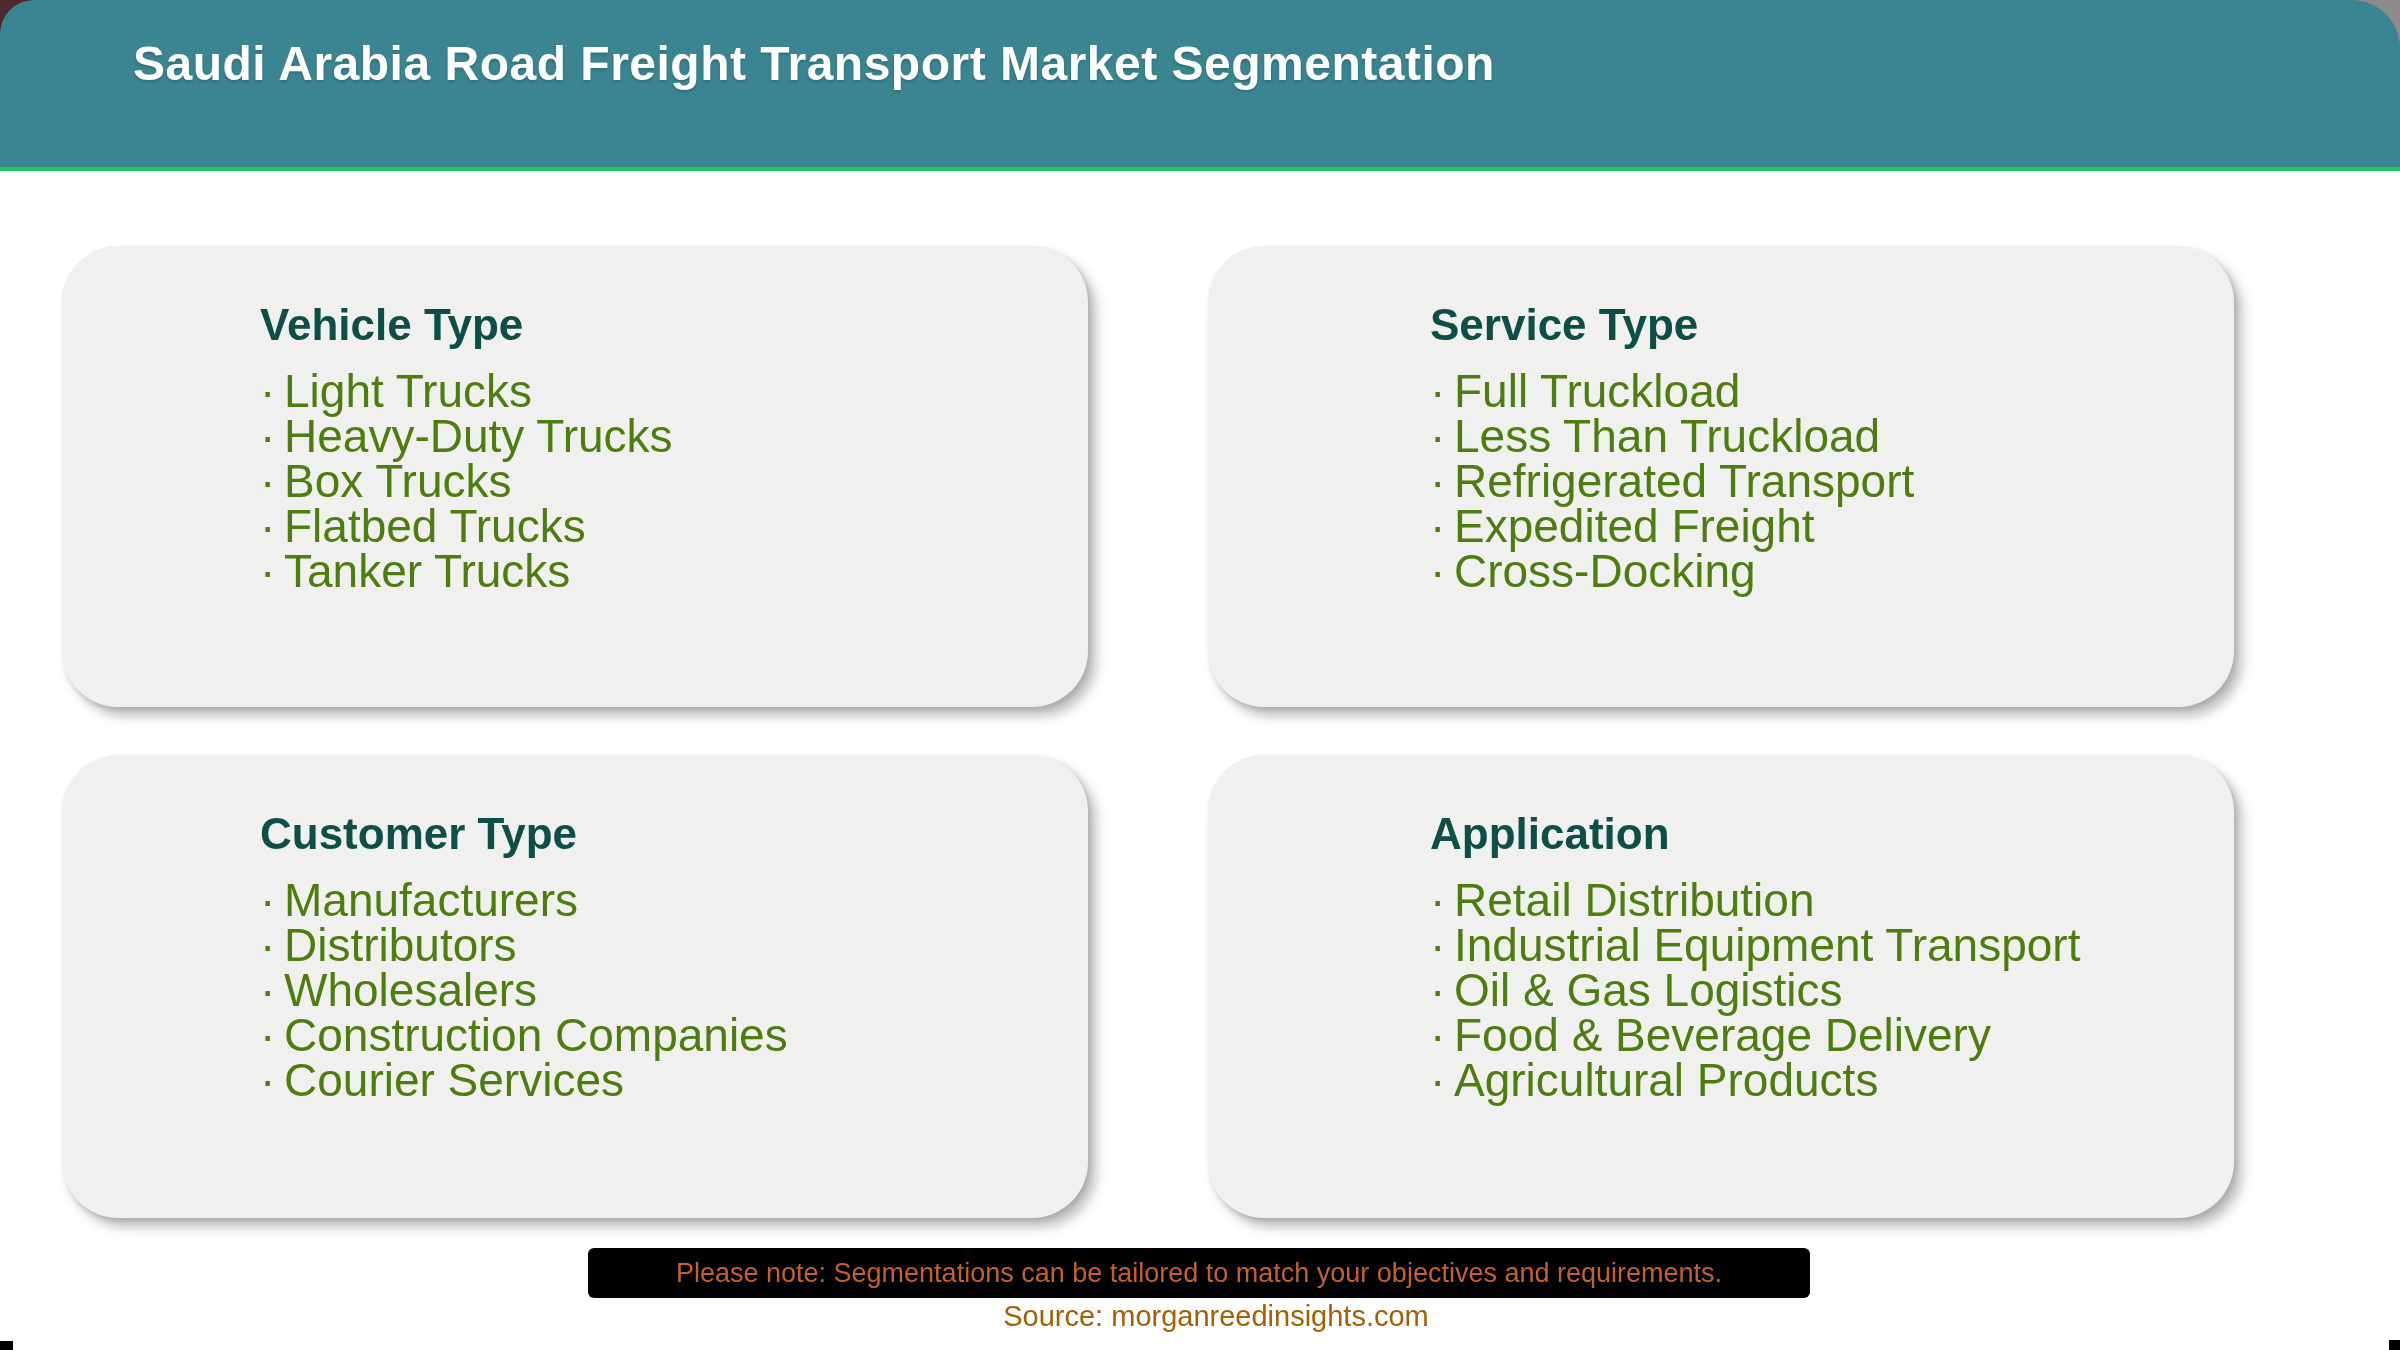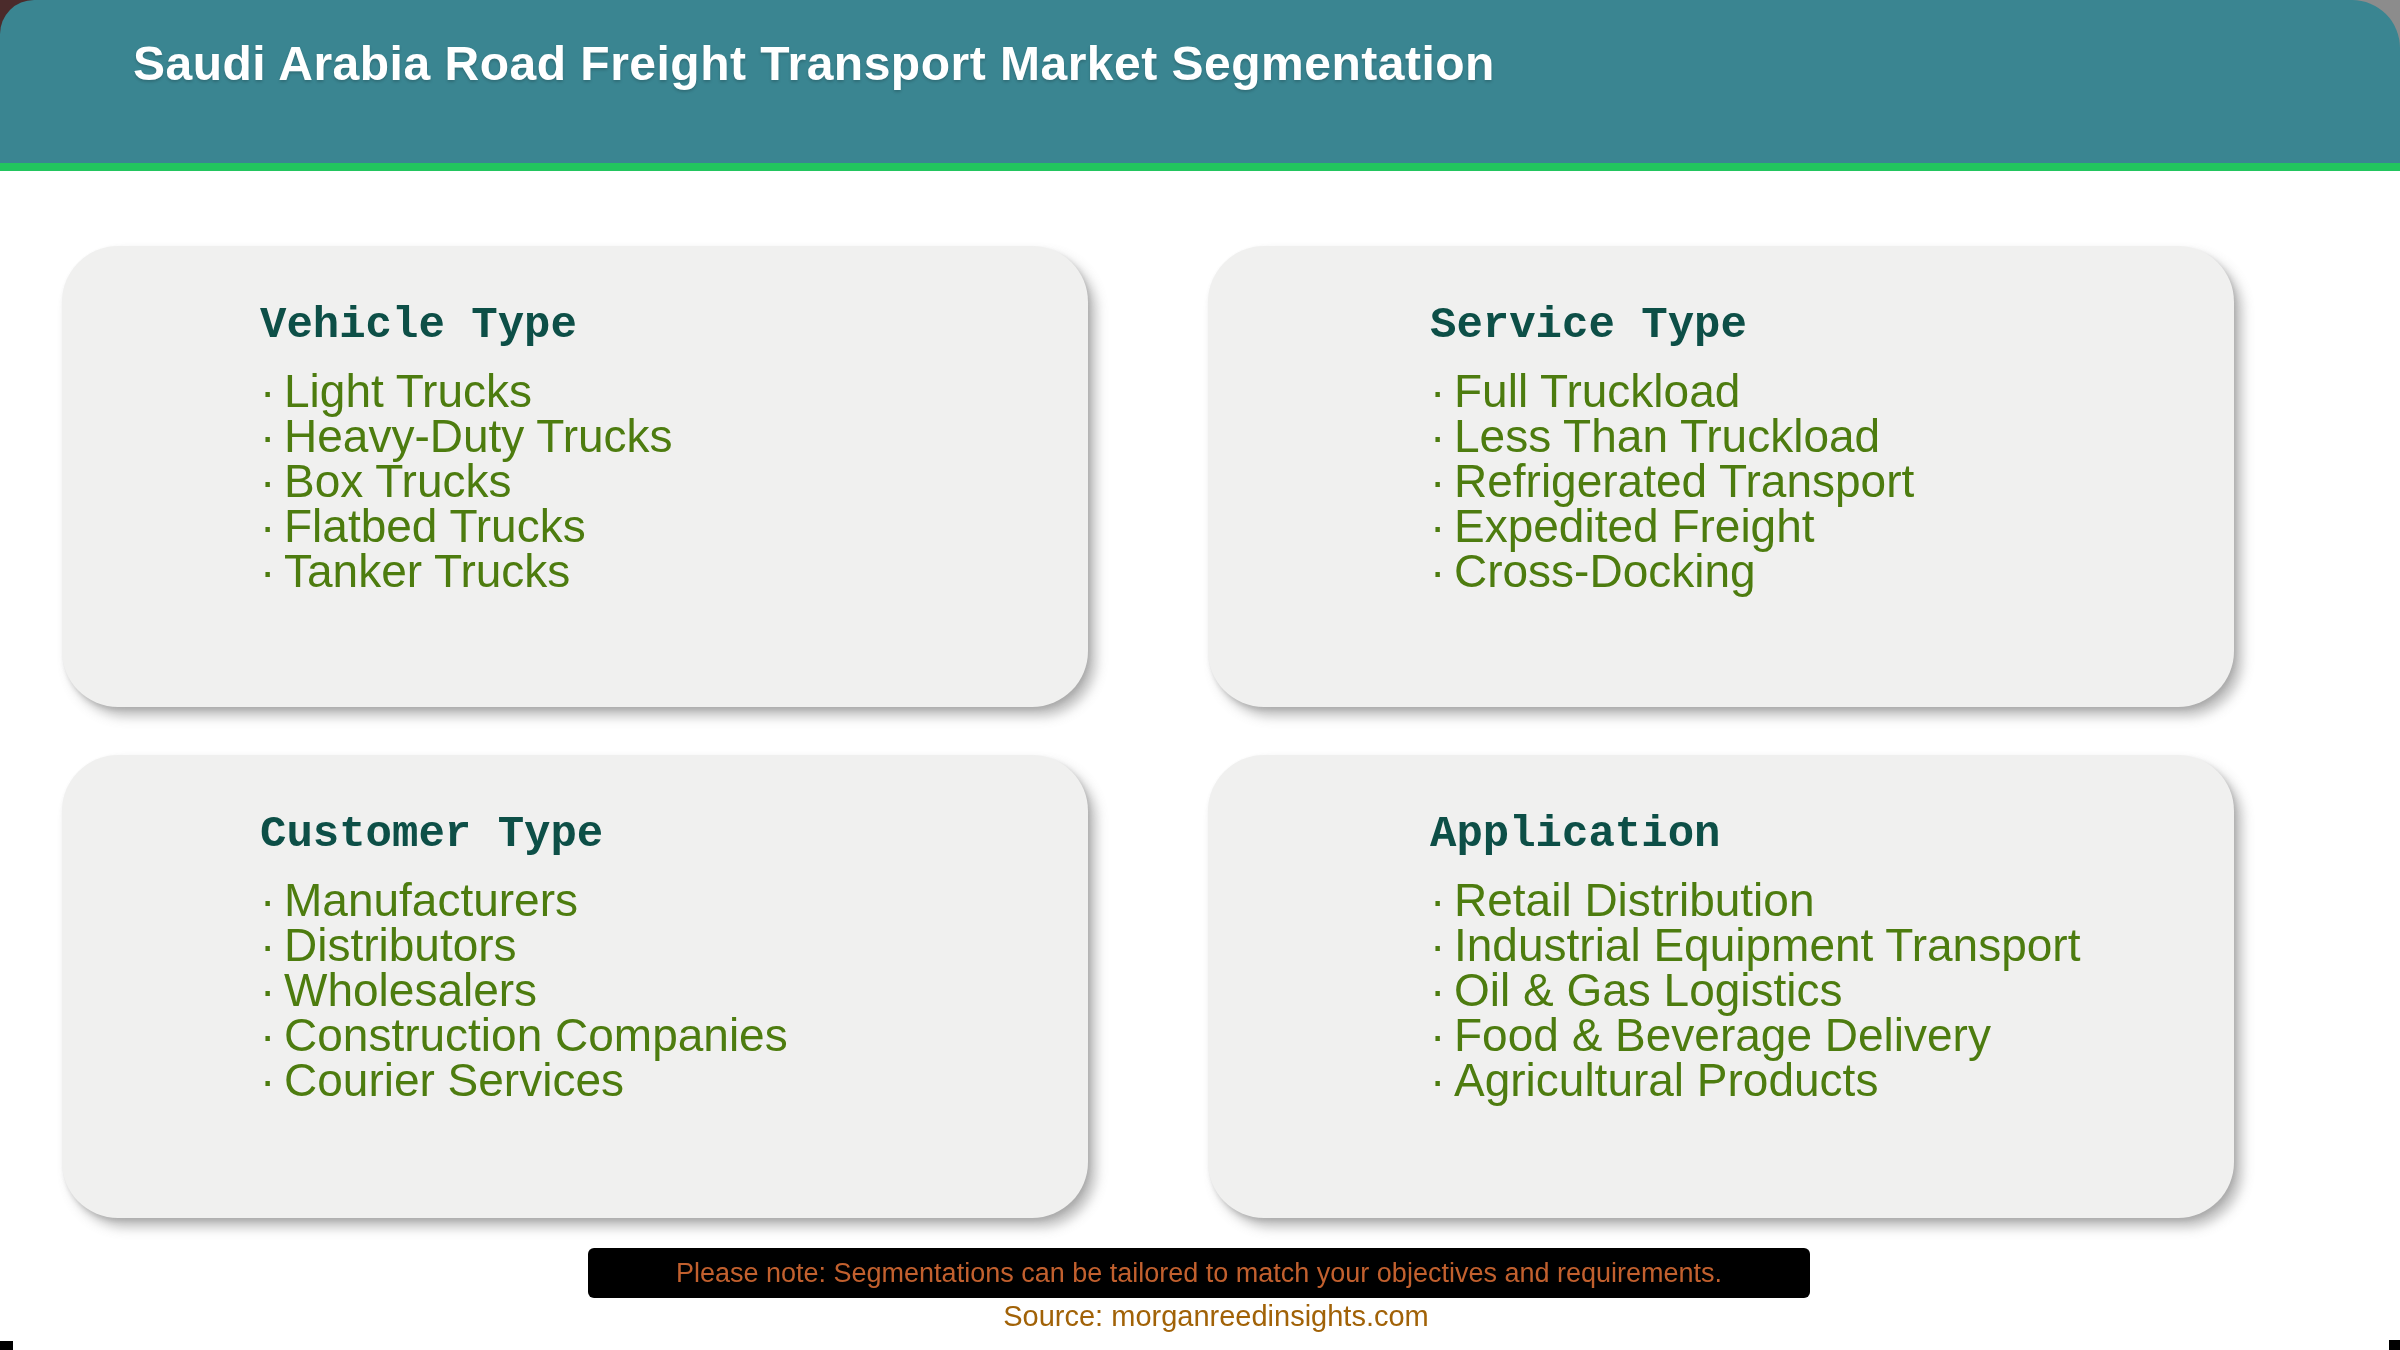--- a/index.html
+++ b/index.html
@@ -22,21 +22,21 @@
   }
 
   
   .header {
     position: absolute; left: 0; top: 0; width: 2400px; height: 171px;
     background: #3a8591;
     border-top-left-radius: 34px;
     border-top-right-radius: 48px;
     box-sizing: border-box;
     padding: 36px 0 0 133px;
-    border-bottom: 8px solid #22c55e;
+    border-bottom: 4px solid #22c55e;
   }
   .header h1 {
     margin: 0;
     color: #ffffff;
     font-size: 48px;
     font-weight: 700;
     letter-spacing: 0.5px;
     text-shadow: 0 2px 3px rgba(0,0,0,0.18);
   }
 
@@ -50,21 +50,20 @@
     box-sizing: border-box;
     padding: 55px 40px 0 198px;
   }
   .card.right { padding-left: 222px; }
   .card h2 {
     margin: 0;
     font-size: 44px;
     line-height: 48px;
     font-weight: 700;
     color: #0d4f47;
-    font-family: Liberation Mono, monospace;
   }
   .card ul {
     list-style: none;
     margin: 20px 0 0 0;
     padding: 0;
   }
   .card li {
     font-size: 46px;
     line-height: 45px;
     font-weight: 400;

